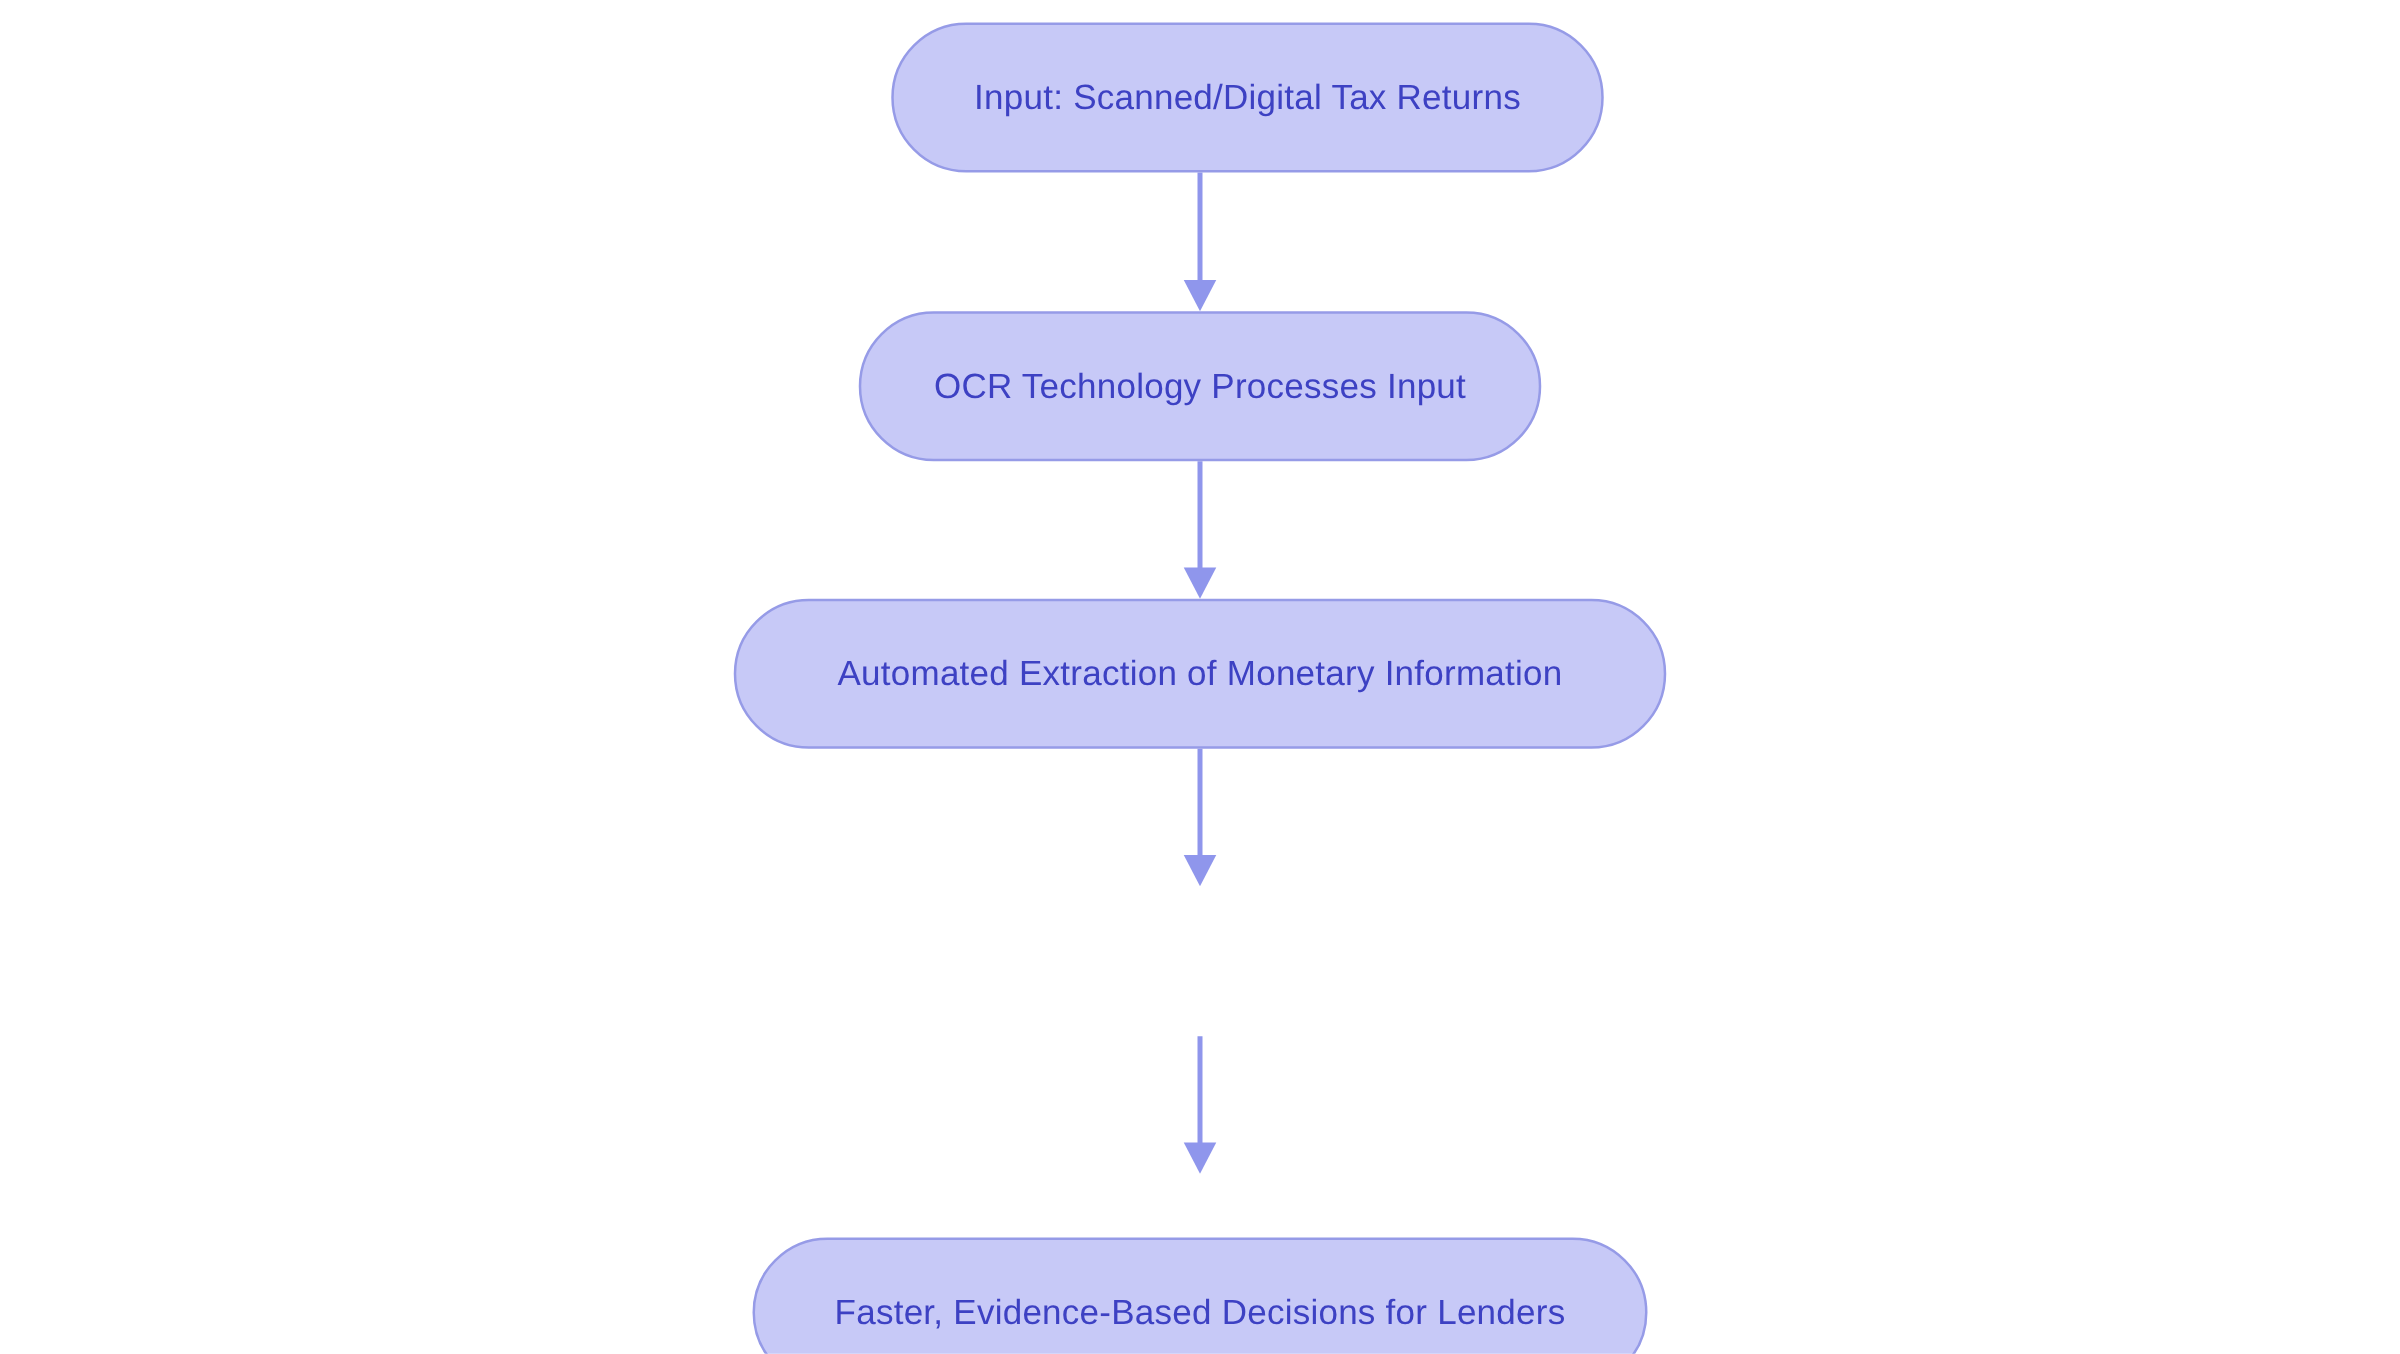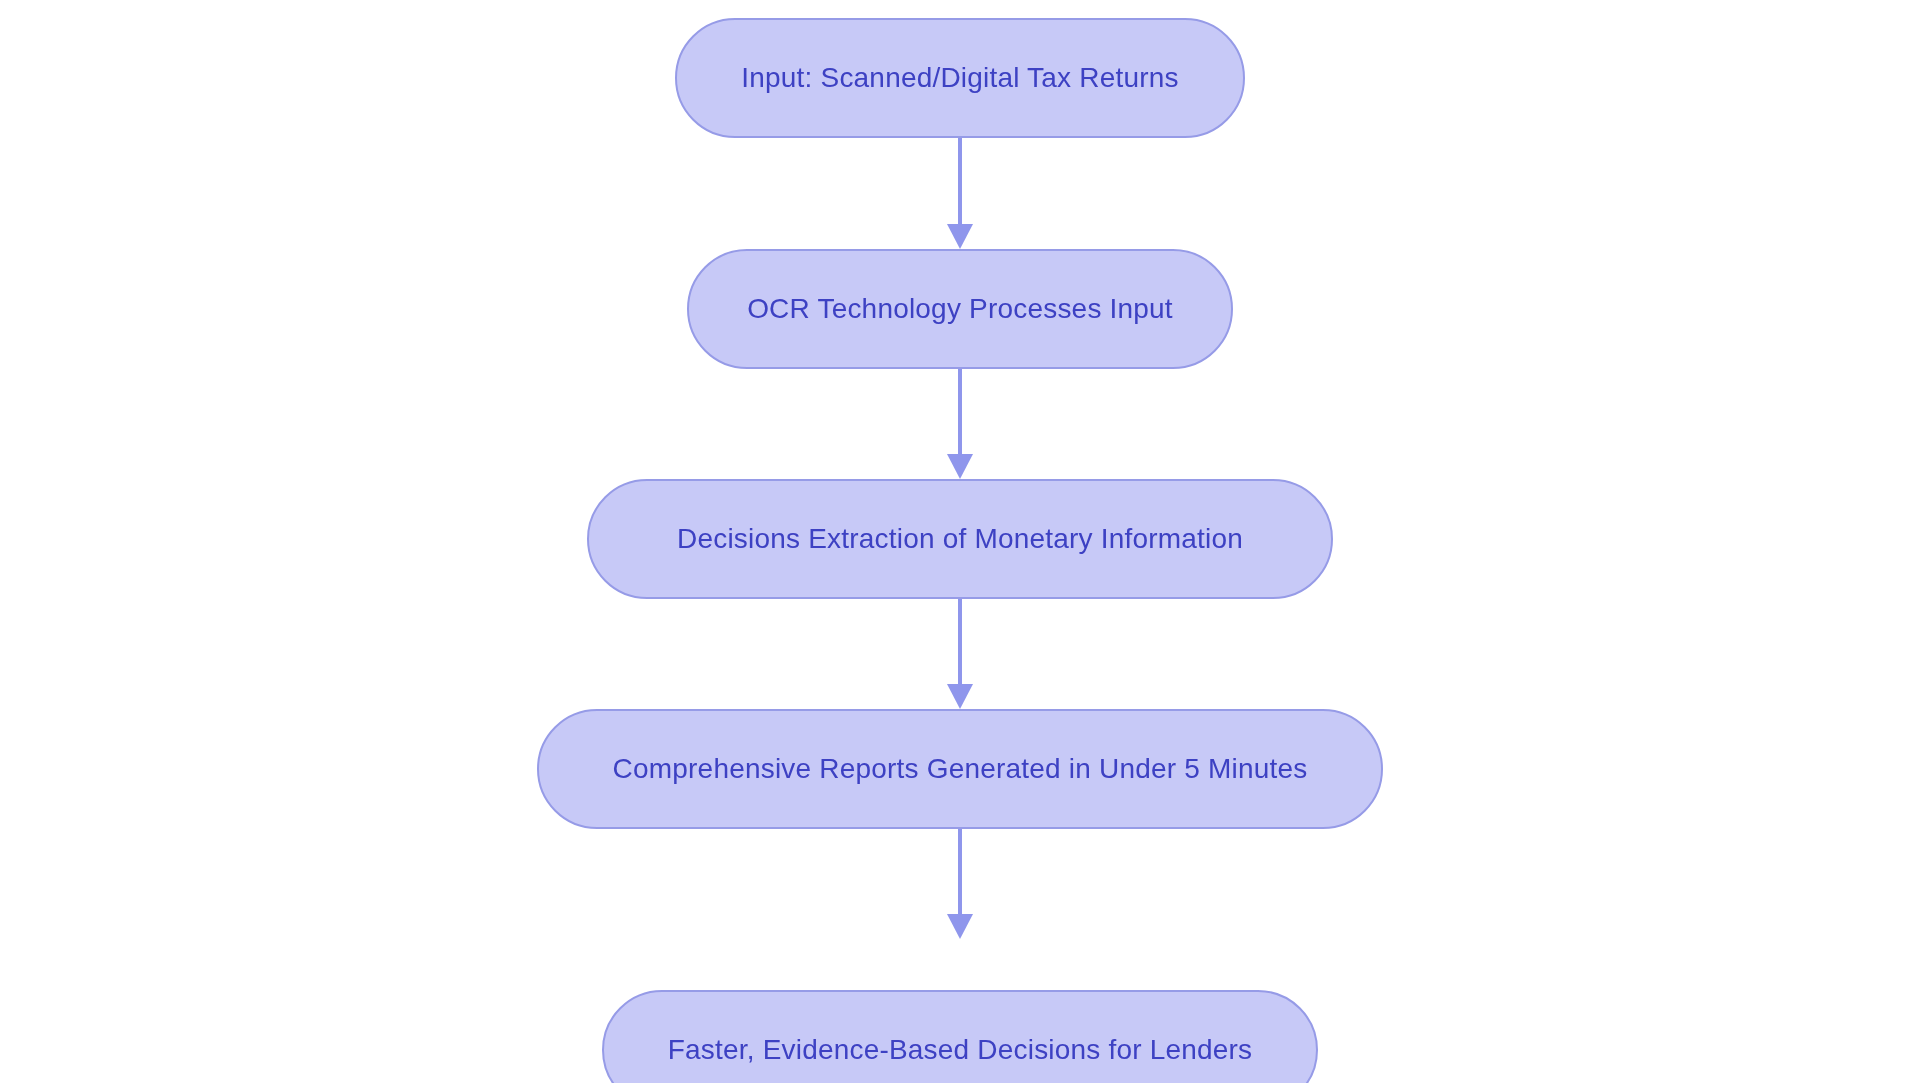--- a/index.html
+++ b/index.html
@@ -31,21 +31,21 @@
     border: 2px solid var(--node-border);
     color: var(--node-text);
     display: flex;
     align-items: center;
     justify-content: center;
     text-align: center;
     font-size: 28px;
     letter-spacing: 0.2px;
     padding: 0 30px;
   }
-  .node-1 { left: 675px; top: 18px;  width: 570px; justify-content: center; }
+  .node-1 { left: 713px; top: 18px;  width: 570px; justify-content: center; }
   .node-2 { left: 687px; top: 249px; width: 546px; }
   .node-3 { left: 587px; top: 479px; width: 746px; }
   .node-4 { left: 537px; top: 709px; width: 846px; }
   .node-5 { left: 602px; top: 990px; width: 716px; }
 
   .arrow { position: absolute; }
   .arrow-shaft {
     position: absolute;
     left: 958px;
     width: 4px;
@@ -86,31 +86,28 @@
   <div class="flow-node node-2">
     <span>OCR Technology Processes Input</span>
   </div>
 
   <div class="arrow edge-2">
     <div class="arrow-shaft"></div>
     <div class="arrow-head"></div>
   </div>
 
   <div class="flow-node node-3">
-    <span>Decisions Extraction of Monetary Information</span>
+    <span>Automated Extraction of Monetary Information</span>
   </div>
 
   <div class="arrow edge-3">
     <div class="arrow-shaft"></div>
     <div class="arrow-head"></div>
   </div>
 
-  <div class="flow-node node-4">
-    <span>Comprehensive Reports Generated in Under 5 Minutes</span>
-  </div>
 
   <div class="arrow edge-4">
     <div class="arrow-shaft"></div>
     <div class="arrow-head"></div>
   </div>
 
   <div class="flow-node node-5">
     <span>Faster, Evidence-Based Decisions for Lenders</span>
   </div>
 

